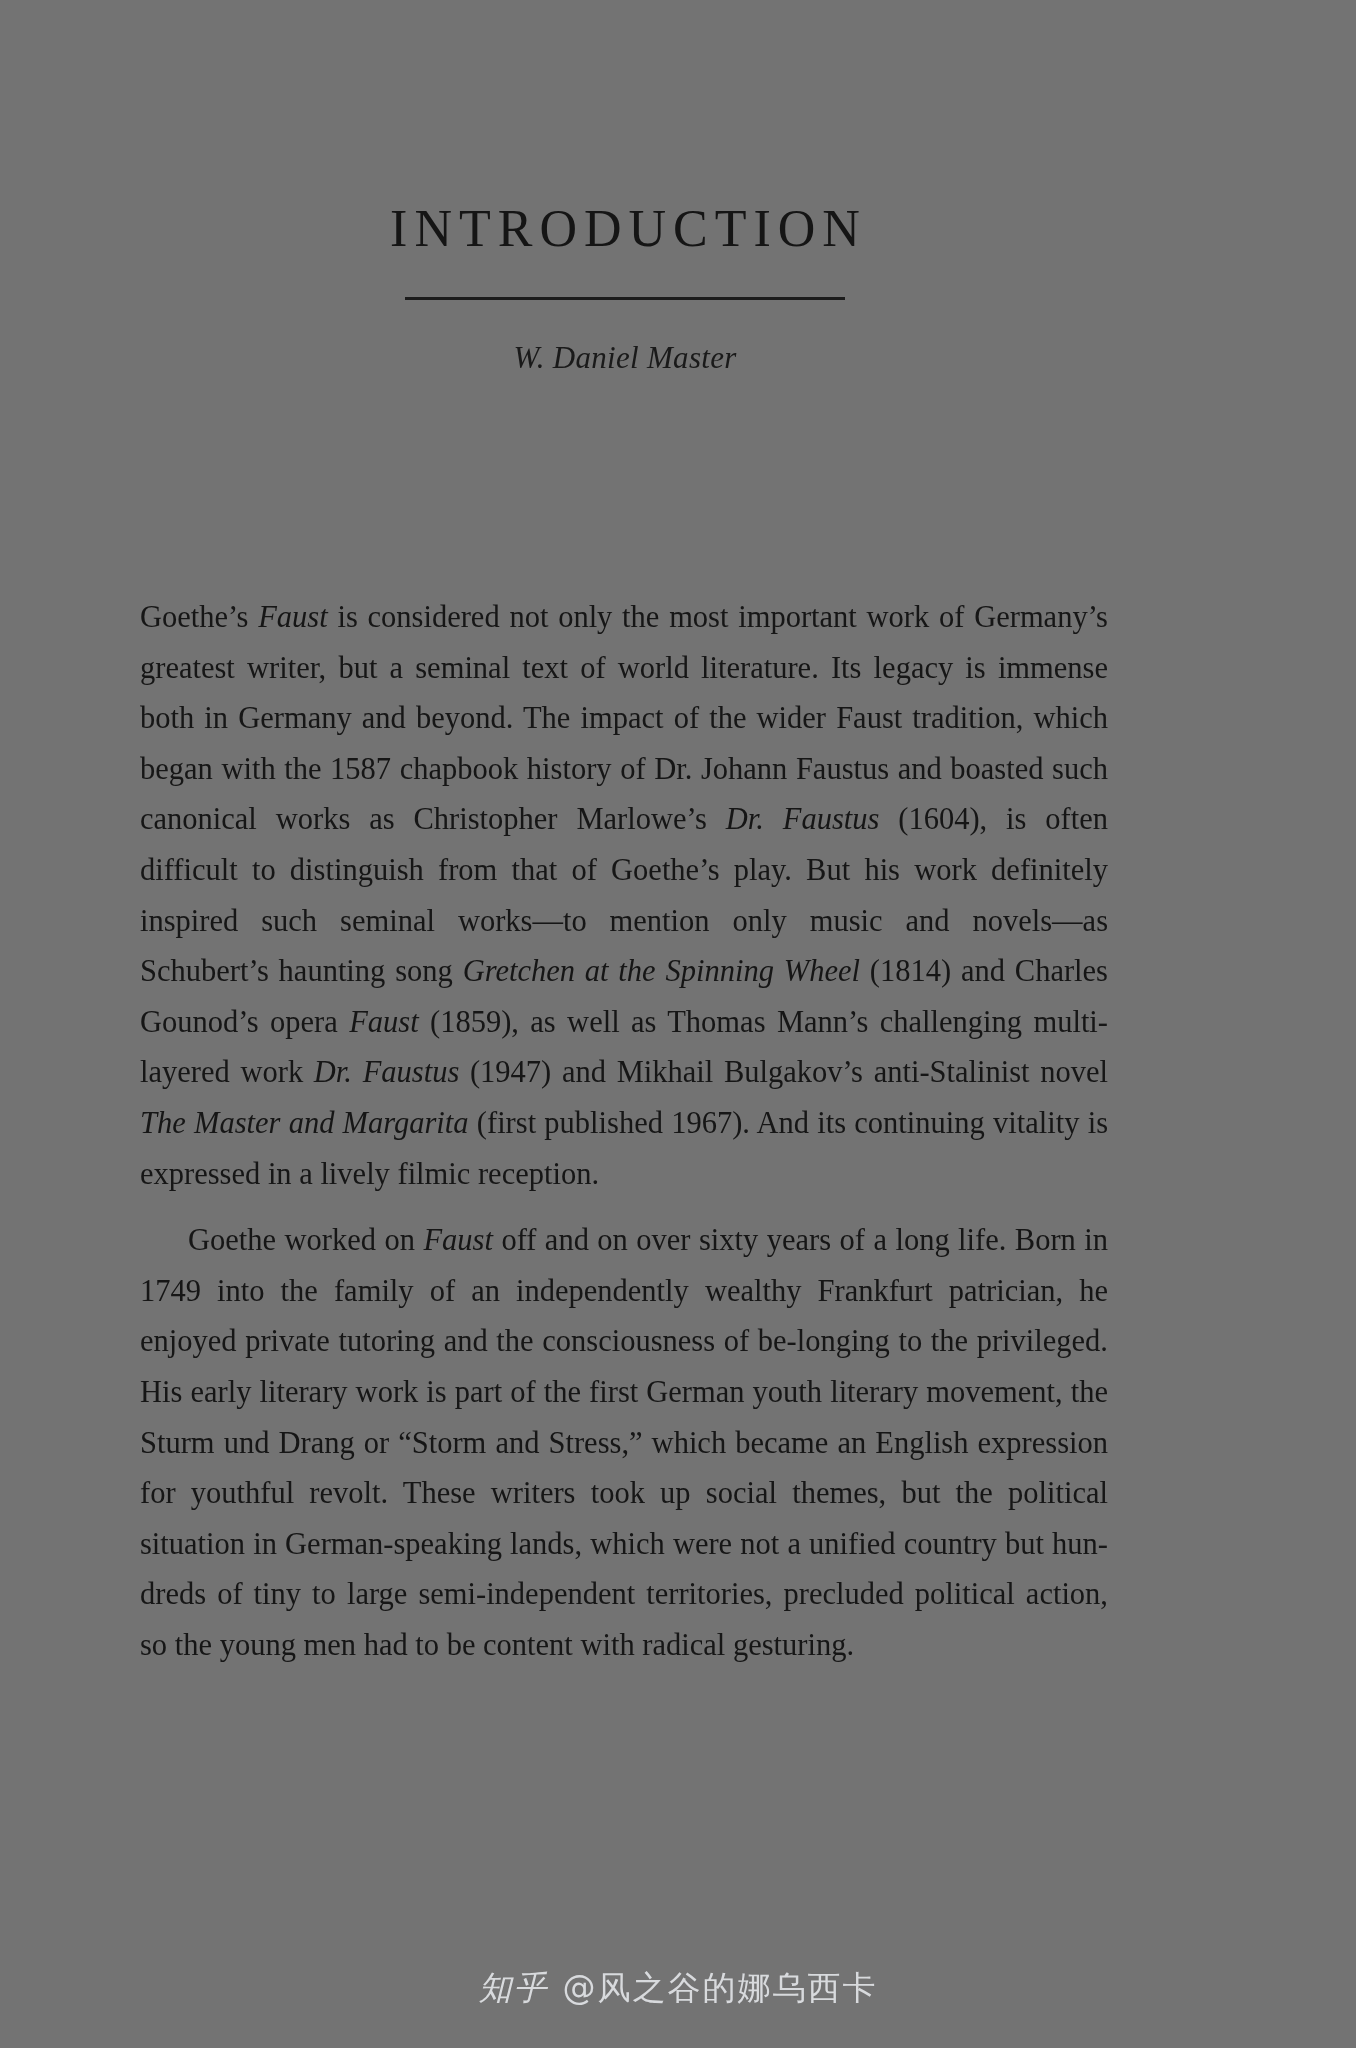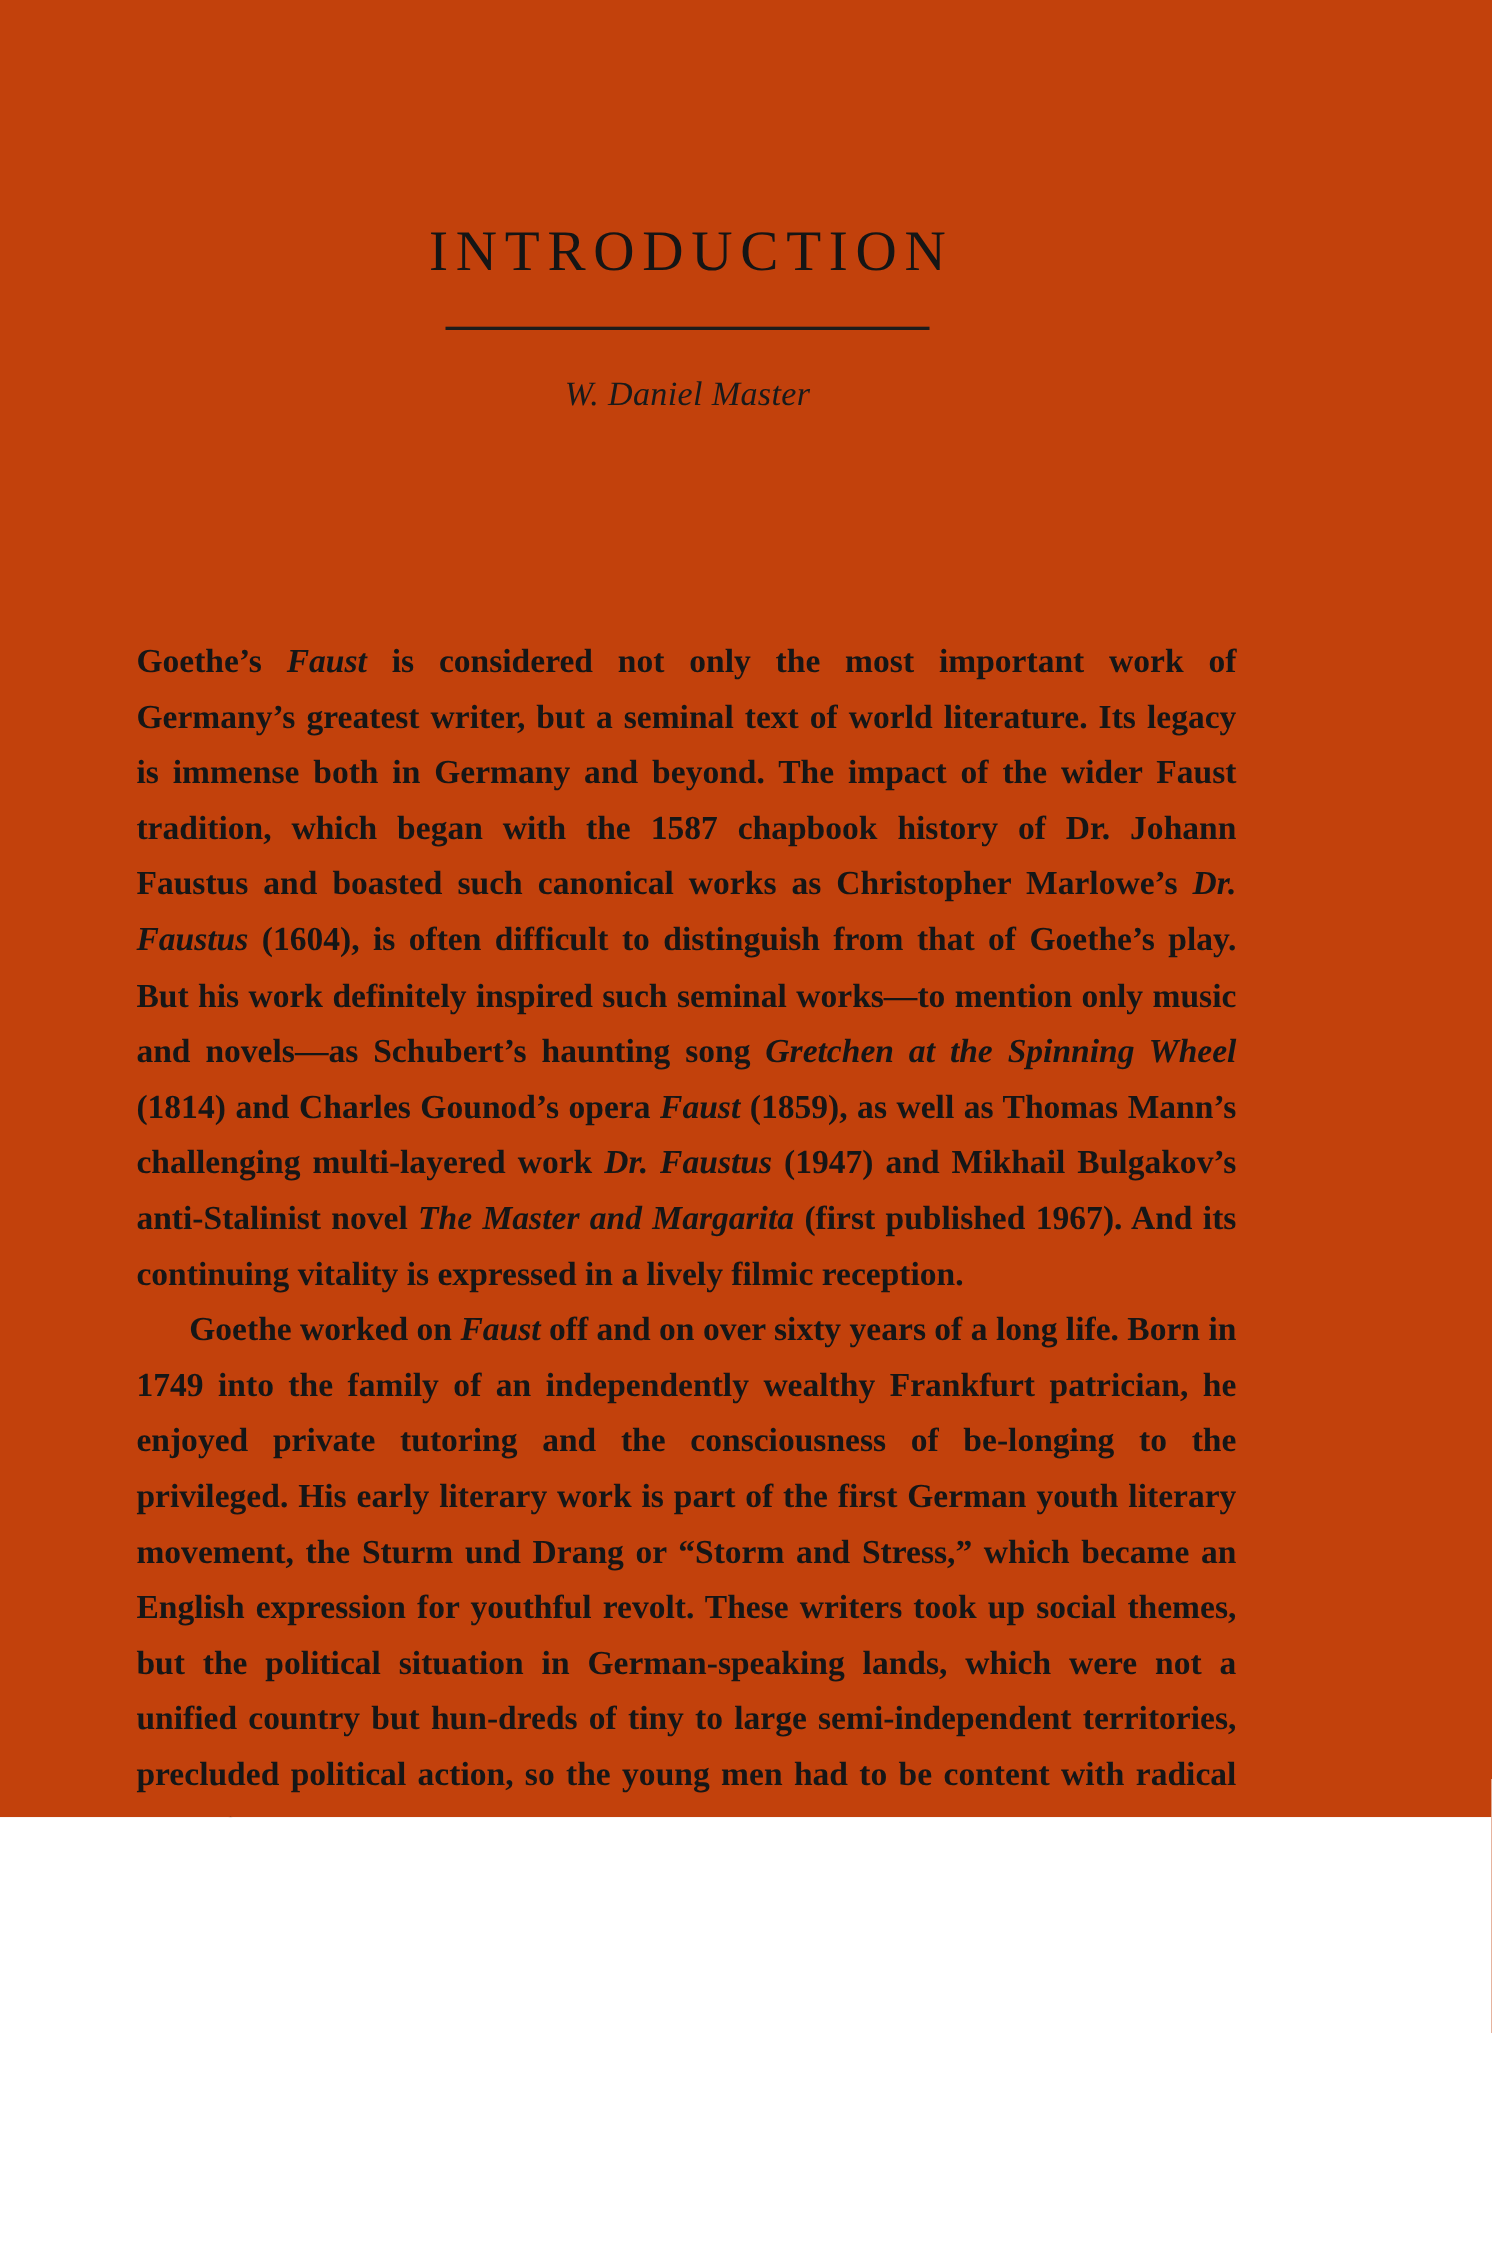--- a/index.html
+++ b/index.html
@@ -3,22 +3,22 @@
 <meta charset="utf-8">
 <style>
   html, body {
     margin: 0;
     padding: 0;
     background: #ffffff;
   }
   .page {
     position: relative;
     width: 1356px;
-    height: 1652px;
-    background: #c2410c;
+    height: 2048px;
+    background: #737373;
     overflow: hidden;
     font-family: "Liberation Serif", "DejaVu Serif", serif;
     color: #1a1a1a;
   }
   
   .chapter-header {
     position: absolute;
     left: 125px;
     top: 200px;
     width: 1000px;
@@ -49,28 +49,27 @@
   }
 
   
   .body-col {
     position: absolute;
     left: 124px;
     top: 576px;
     width: 1000px;
   }
   .para {
-    margin: 0;
+    margin: 16px;
     font-size: 30.5px;
     line-height: 50.6px;
     text-align: justify;
     text-justify: inter-word;
     color: #161616;
     hyphens: manual;
-    font-weight: bold;
   }
   .para.indented {
     text-indent: 48px;
   }
   .para i, .para em {
     font-style: italic;
   }
 
   
   .folio {

